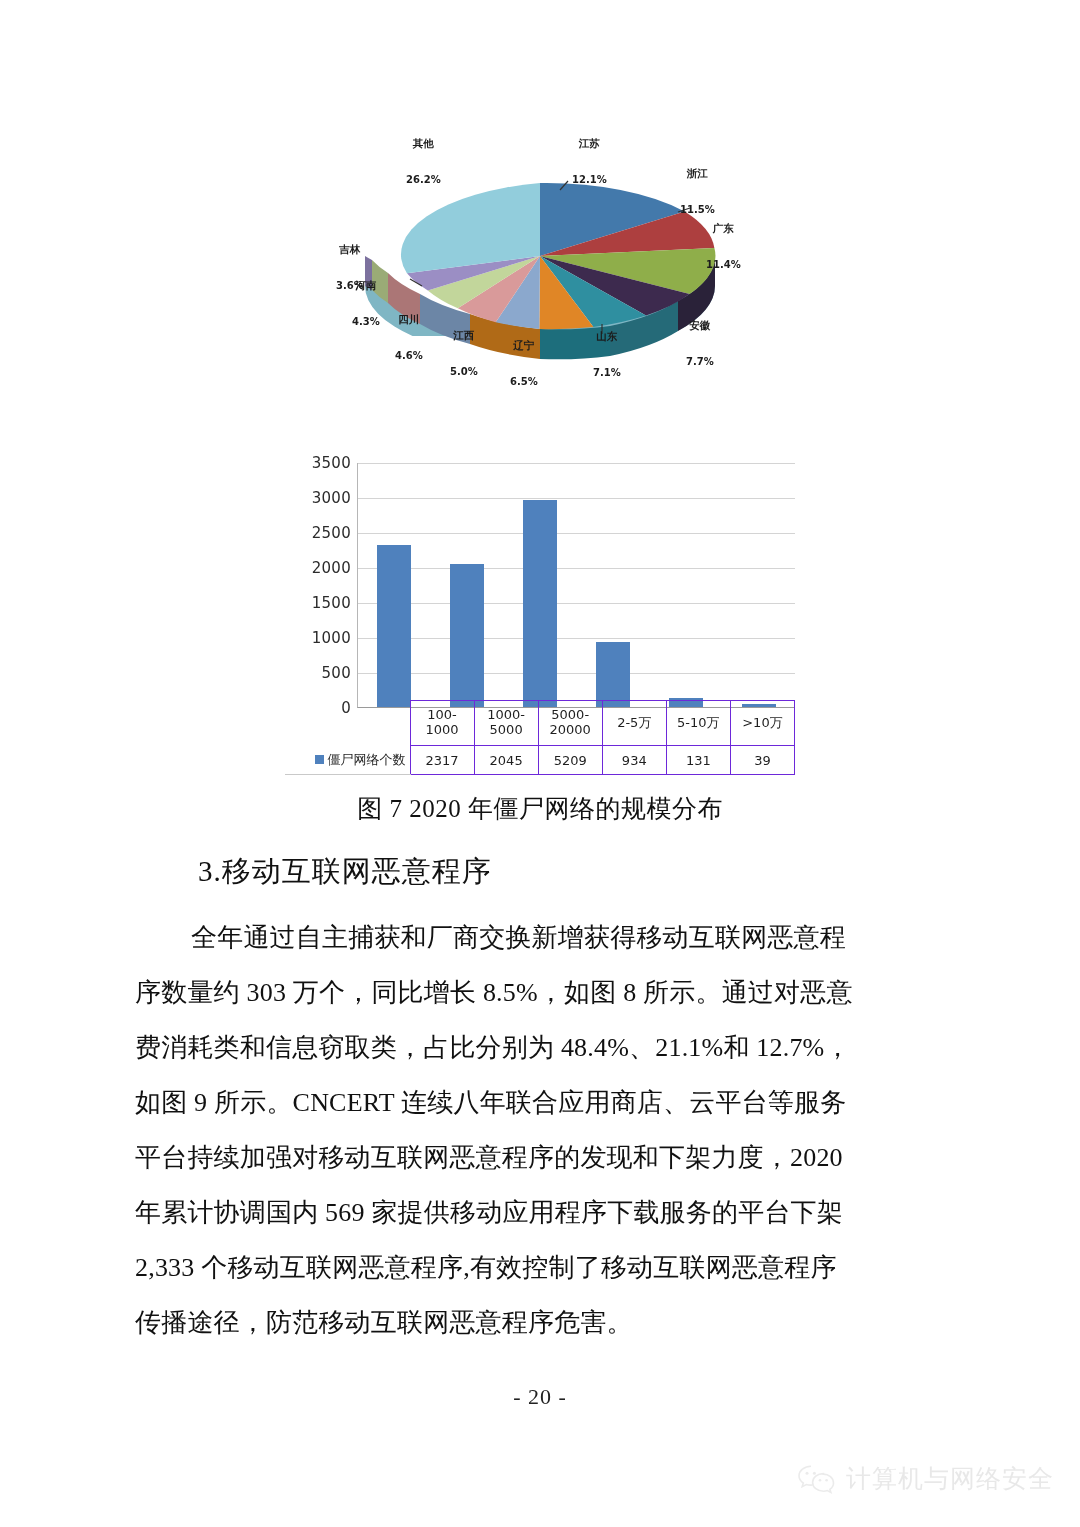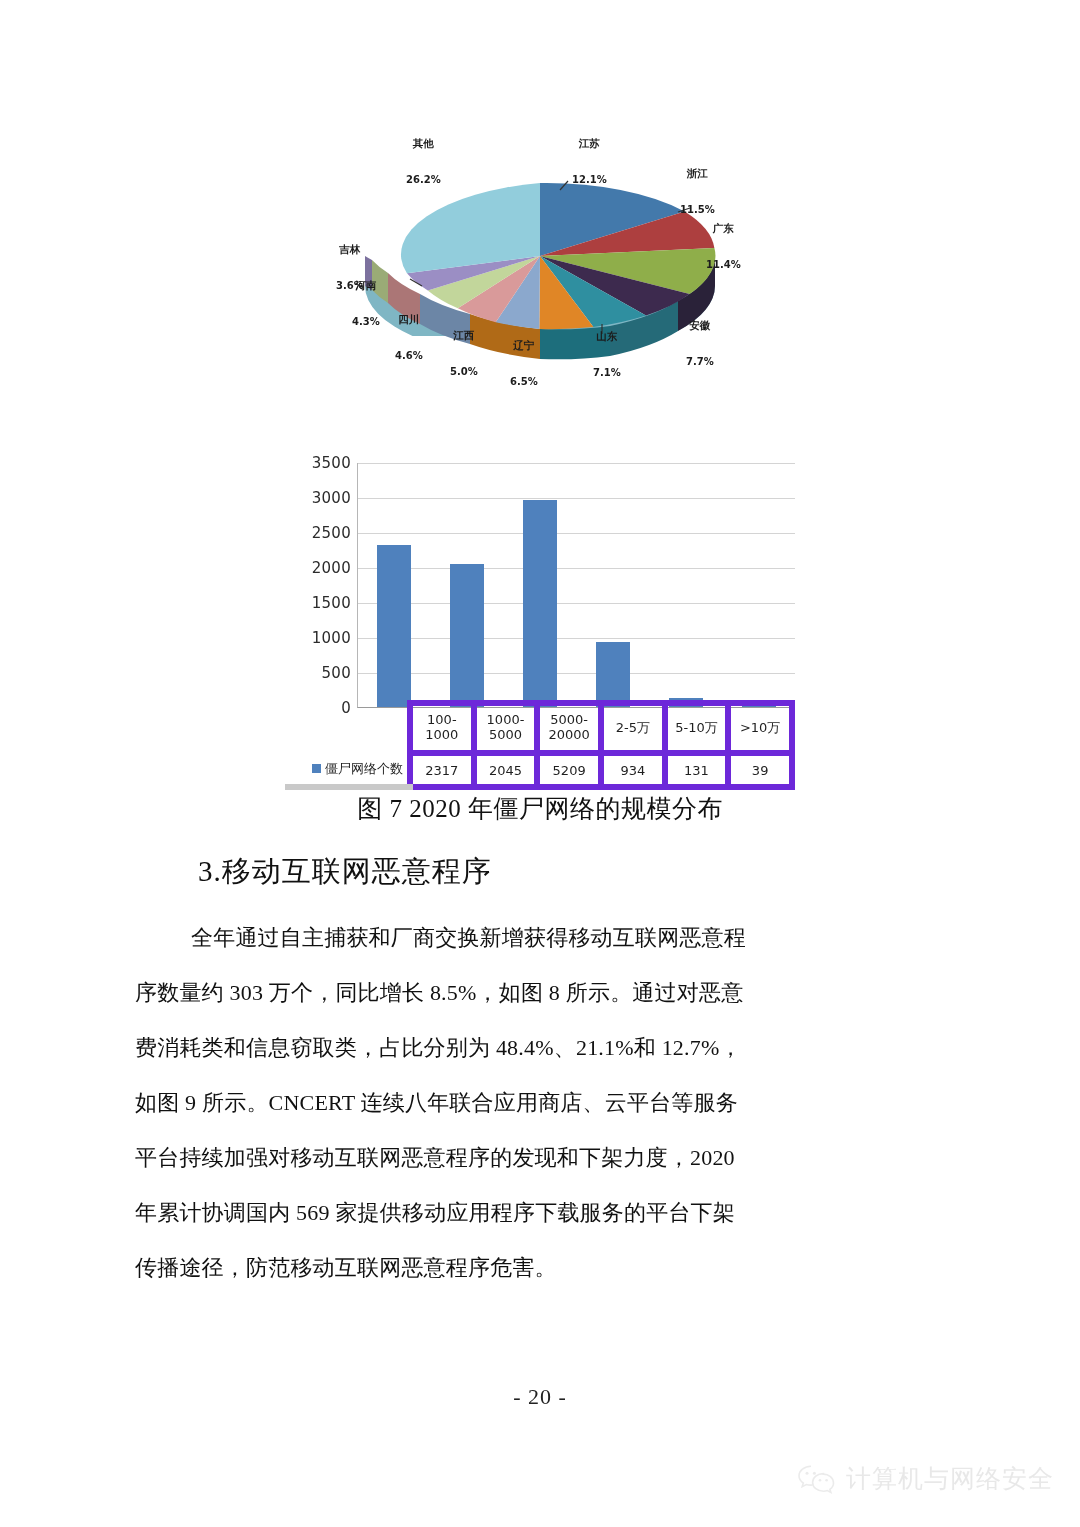--- a/index.html
+++ b/index.html
@@ -127,21 +127,21 @@
   
   .bc-table {
     position: absolute;
     left: 0;
     top: 245px;
     width: 510px;
     border-collapse: collapse;
     table-layout: fixed;
   }
   .bc-table td {
-    border: 6px solid #6d28d9;
+    border: 1px solid #6d28d9;
     font-size: 13px;
     text-align: center;
     color: #1f1f1f;
     padding: 2px 1px;
     font-family: "DejaVu Sans", "Liberation Sans", sans-serif;
   }
   .bc-table td.hdr { height: 40px; line-height: 1.15; }
   .bc-table td.val { height: 24px; }
   .bc-table td.legendcell {
     width: 125px;
@@ -172,21 +172,21 @@
     font-size: 29px;
     letter-spacing: 1px;
     color: #111;
     text-indent: 52px;
     width: 810px;
   }
   .para {
     position: absolute;
     left: 135px;
     width: 812px;
-    font-size: 22px;
+    font-size: 26px;
     line-height: 55px;
     color: #111;
     letter-spacing: 0.2px;
   }
   #para1 { top: 910px; }
   .para .ln {
     display: block;
     white-space: nowrap;
   }
   .para .ln.ind { text-indent: 56px; }
@@ -409,20 +409,21 @@
 
   <div class="heading">3.移动互联网恶意程序</div>
 
   <div class="para" id="para1">
     <span class="ln ind">全年通过自主捕获和厂商交换新增获得移动互联网恶意程</span>
     <span class="ln">序数量约 303 万个，同比增长 8.5%，如图 8 所示。通过对恶意</span>
     <span class="ln">费消耗类和信息窃取类，占比分别为 48.4%、21.1%和 12.7%，</span>
     <span class="ln">如图 9 所示。CNCERT 连续八年联合应用商店、云平台等服务</span>
     <span class="ln">平台持续加强对移动互联网恶意程序的发现和下架力度，2020</span>
     <span class="ln">年累计协调国内 569 家提供移动应用程序下载服务的平台下架</span>
+    <span class="ln">2,333 个移动互联网恶意程序,有效控制了移动互联网恶意程序</span>
     <span class="ln">传播途径，防范移动互联网恶意程序危害。</span>
   </div>
 
   <div class="pagenum">- 20 -</div>
 
   <div class="watermark">
     <svg width="40" height="32" viewBox="0 0 40 32">
       <g fill="none" stroke="#d8d8d8" stroke-width="1.6">
         <path d="M14 3.2 C7.2 3.2 2 7.6 2 12.8 c0 2.9 1.7 5.5 4.3 7.2 L5.2 23.6 l4.1 -2.1 c1.5 .4 3 .6 4.7 .6 .5 0 1 0 1.5 -.1"></path>
         <path d="M26.4 10.6 c-6 0 -10.8 4 -10.8 8.8 0 4.9 4.8 8.8 10.8 8.8 1.4 0 2.7 -.2 3.9 -.6 l3.6 1.9 -1 -3.2 c2.2 -1.6 3.6 -3.9 3.6 -6.4 0 -4.8 -4.8 -8.8 -10.1 -8.8 z"></path>

